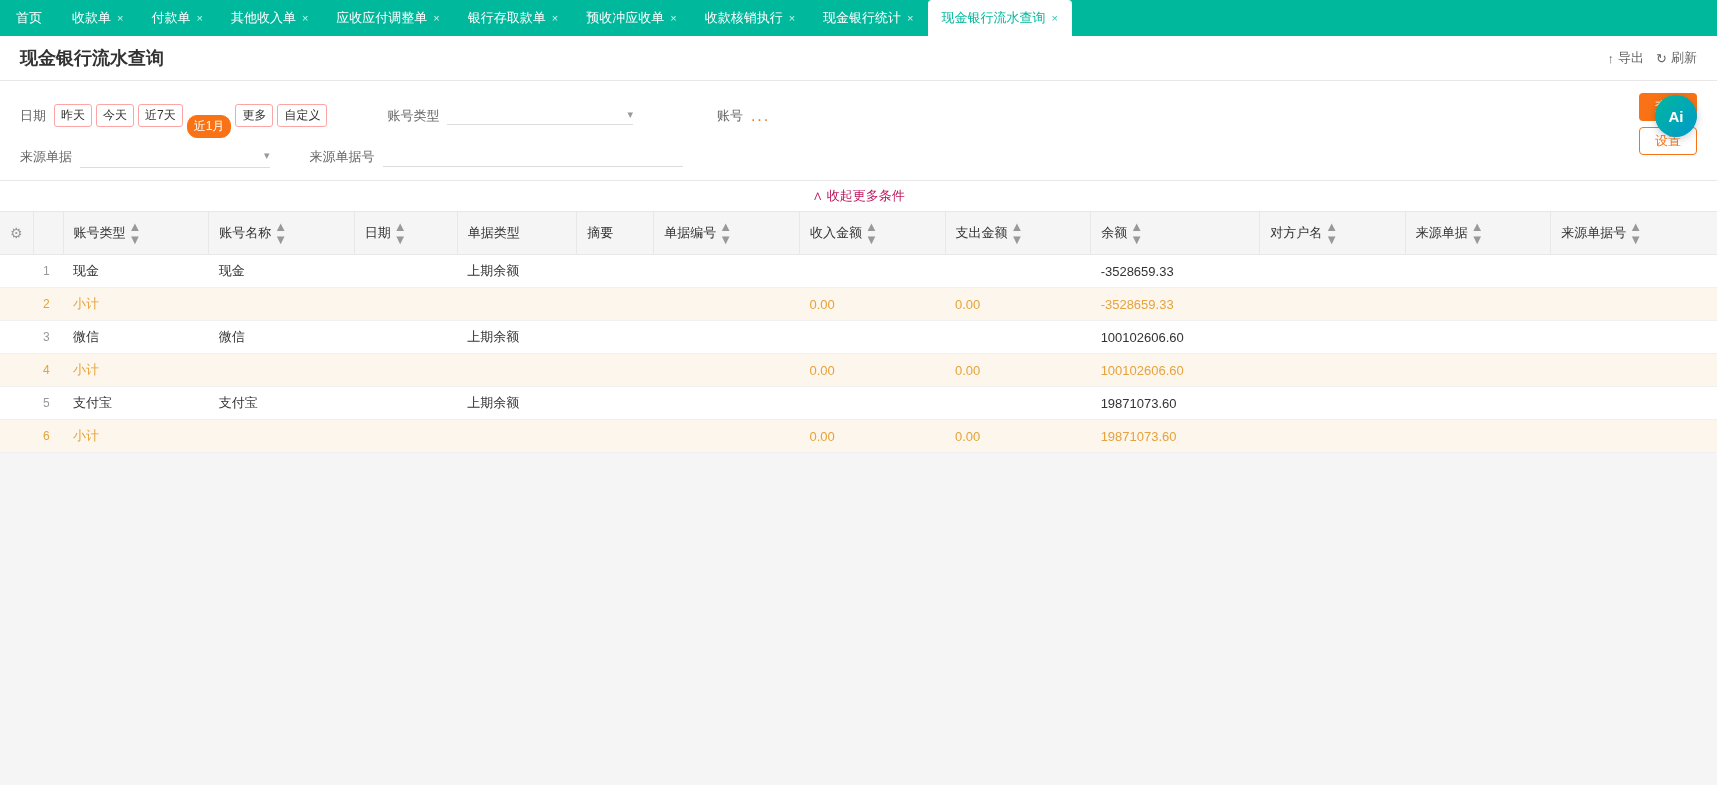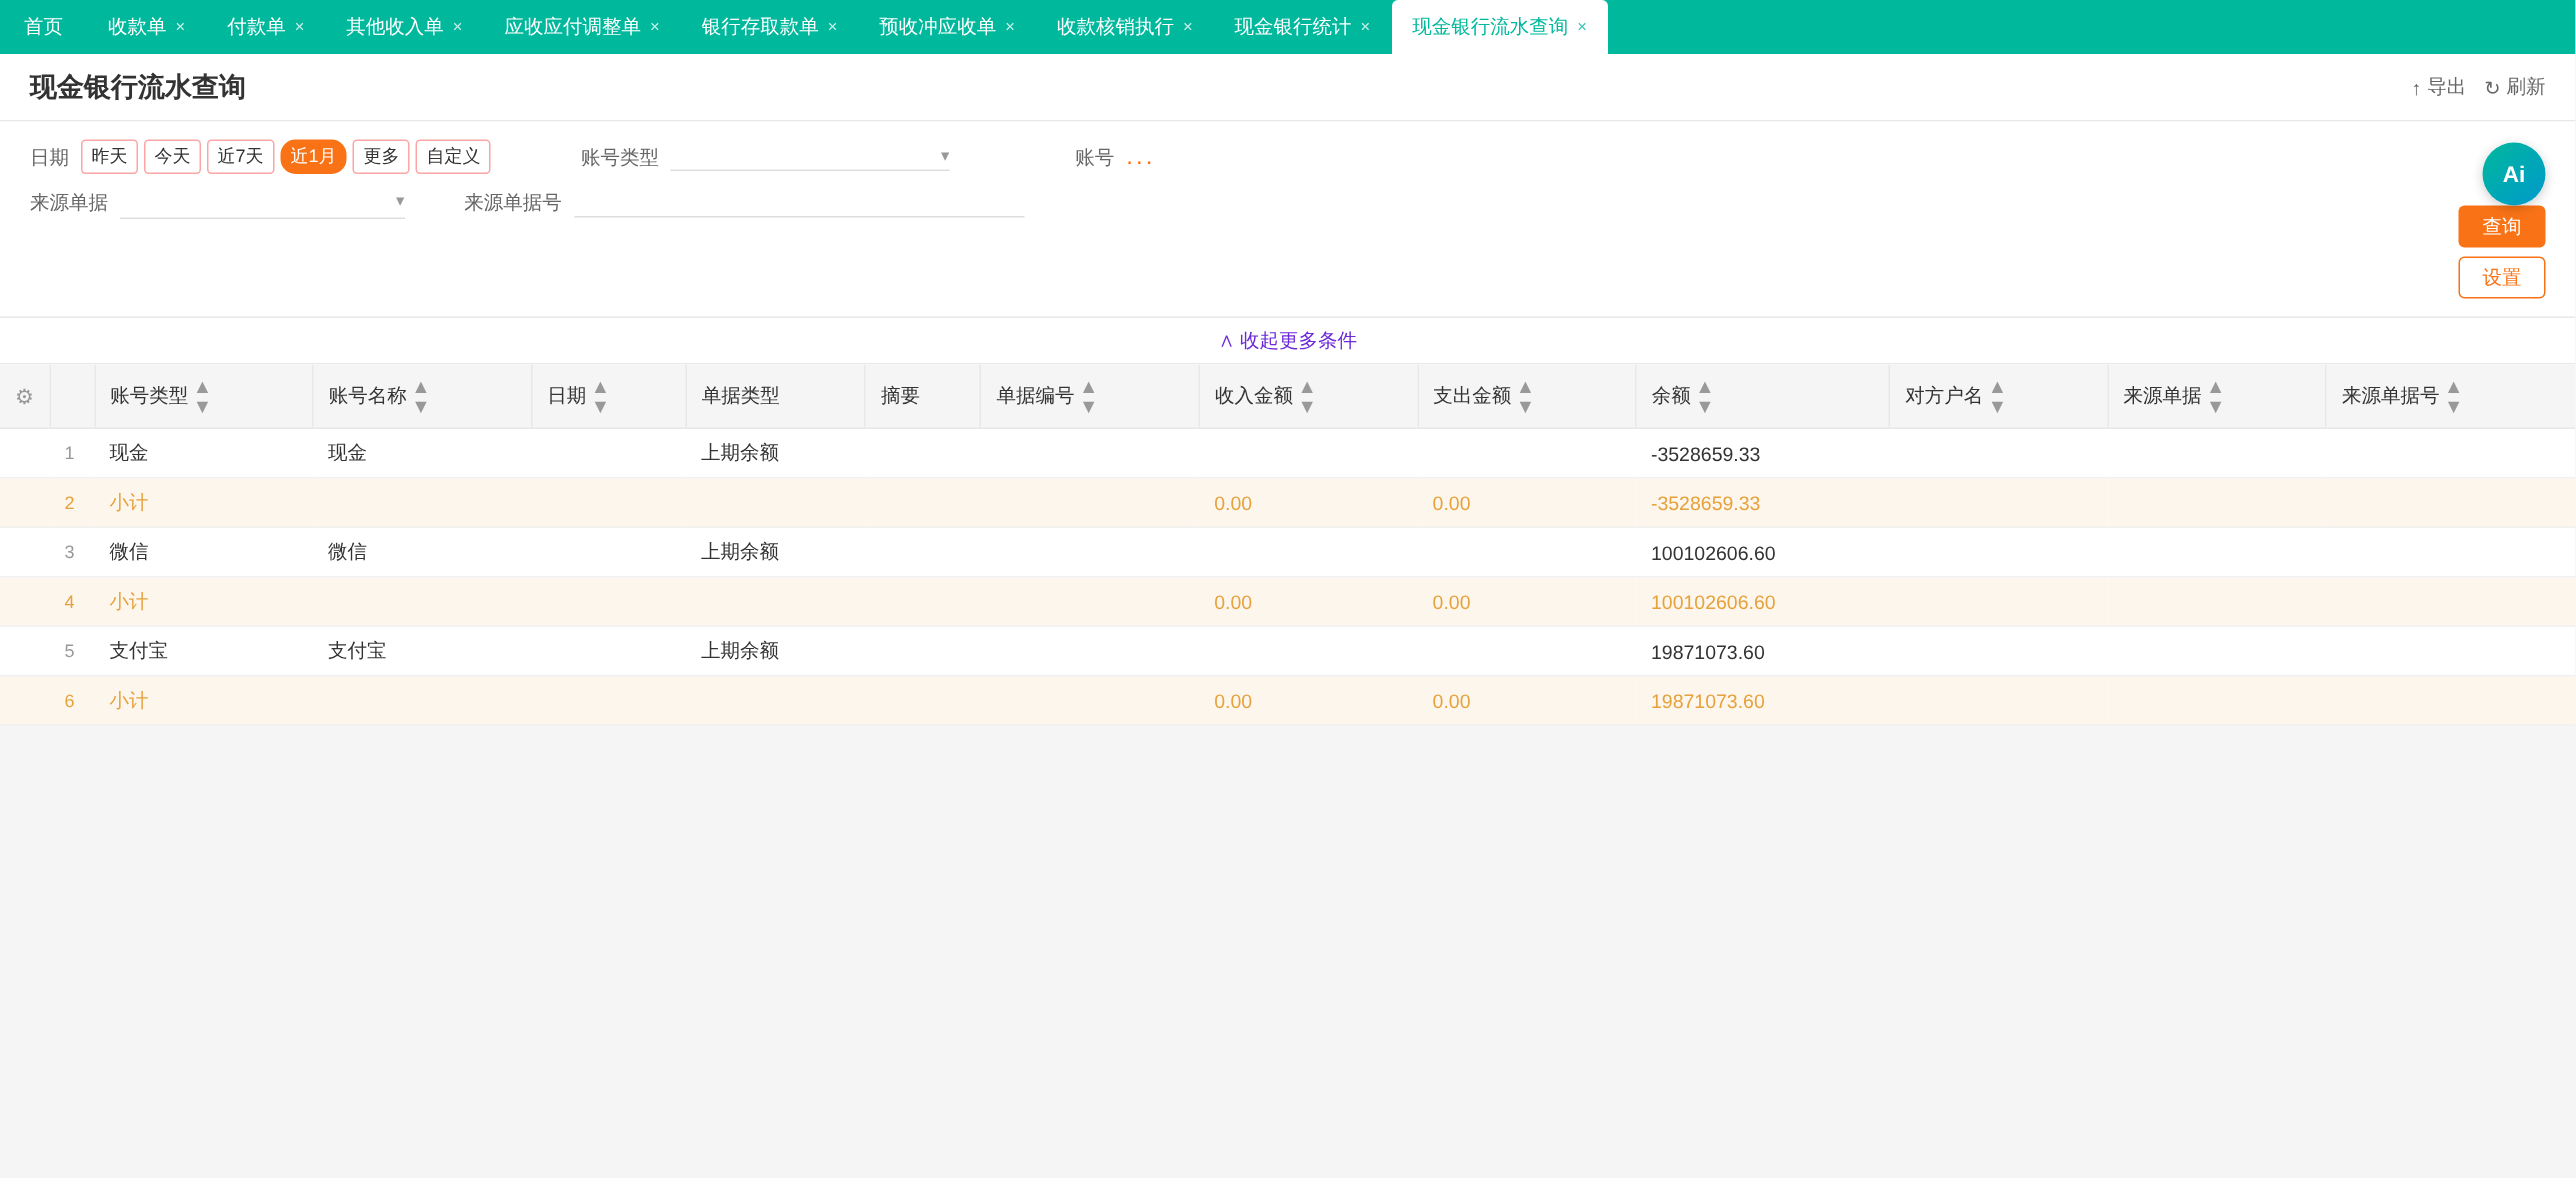--- a/index.html
+++ b/index.html
@@ -108,20 +108,21 @@
       background: #fff;
       cursor: pointer;
       font-size: 12px;
       color: #333;
     }
     .date-btn.active {
       background: #f97316;
       color: #fff;
       border-color: #f97316;
       border-radius: 10px;
+      margin-top: 22px;
     }
     .date-range {
       color: #666;
       font-size: 12px;
     }
     .select-wrapper {
       position: relative;
       display: inline-flex;
       align-items: center;
       border-bottom: 1px solid #ddd;
@@ -165,28 +166,27 @@
       border-radius: 4px;
       padding: 4px 14px;
       cursor: pointer;
       font-size: 13px;
     }
     .btn-group-right {
       display: flex;
       flex-direction: column;
       gap: 6px;
       margin-left: auto;
-      margin-top: 44px;
     }
 
     
     .collapse-bar {
       text-align: center;
       padding: 6px 0;
-      color: #6d28d9;
+      color: #be185d;
       cursor: pointer;
       font-size: 12px;
       background: #fff;
       border-bottom: 1px solid #e8e8e8;
     }
 
     
     .table-wrapper {
       background: #fff;
       overflow-x: auto;

